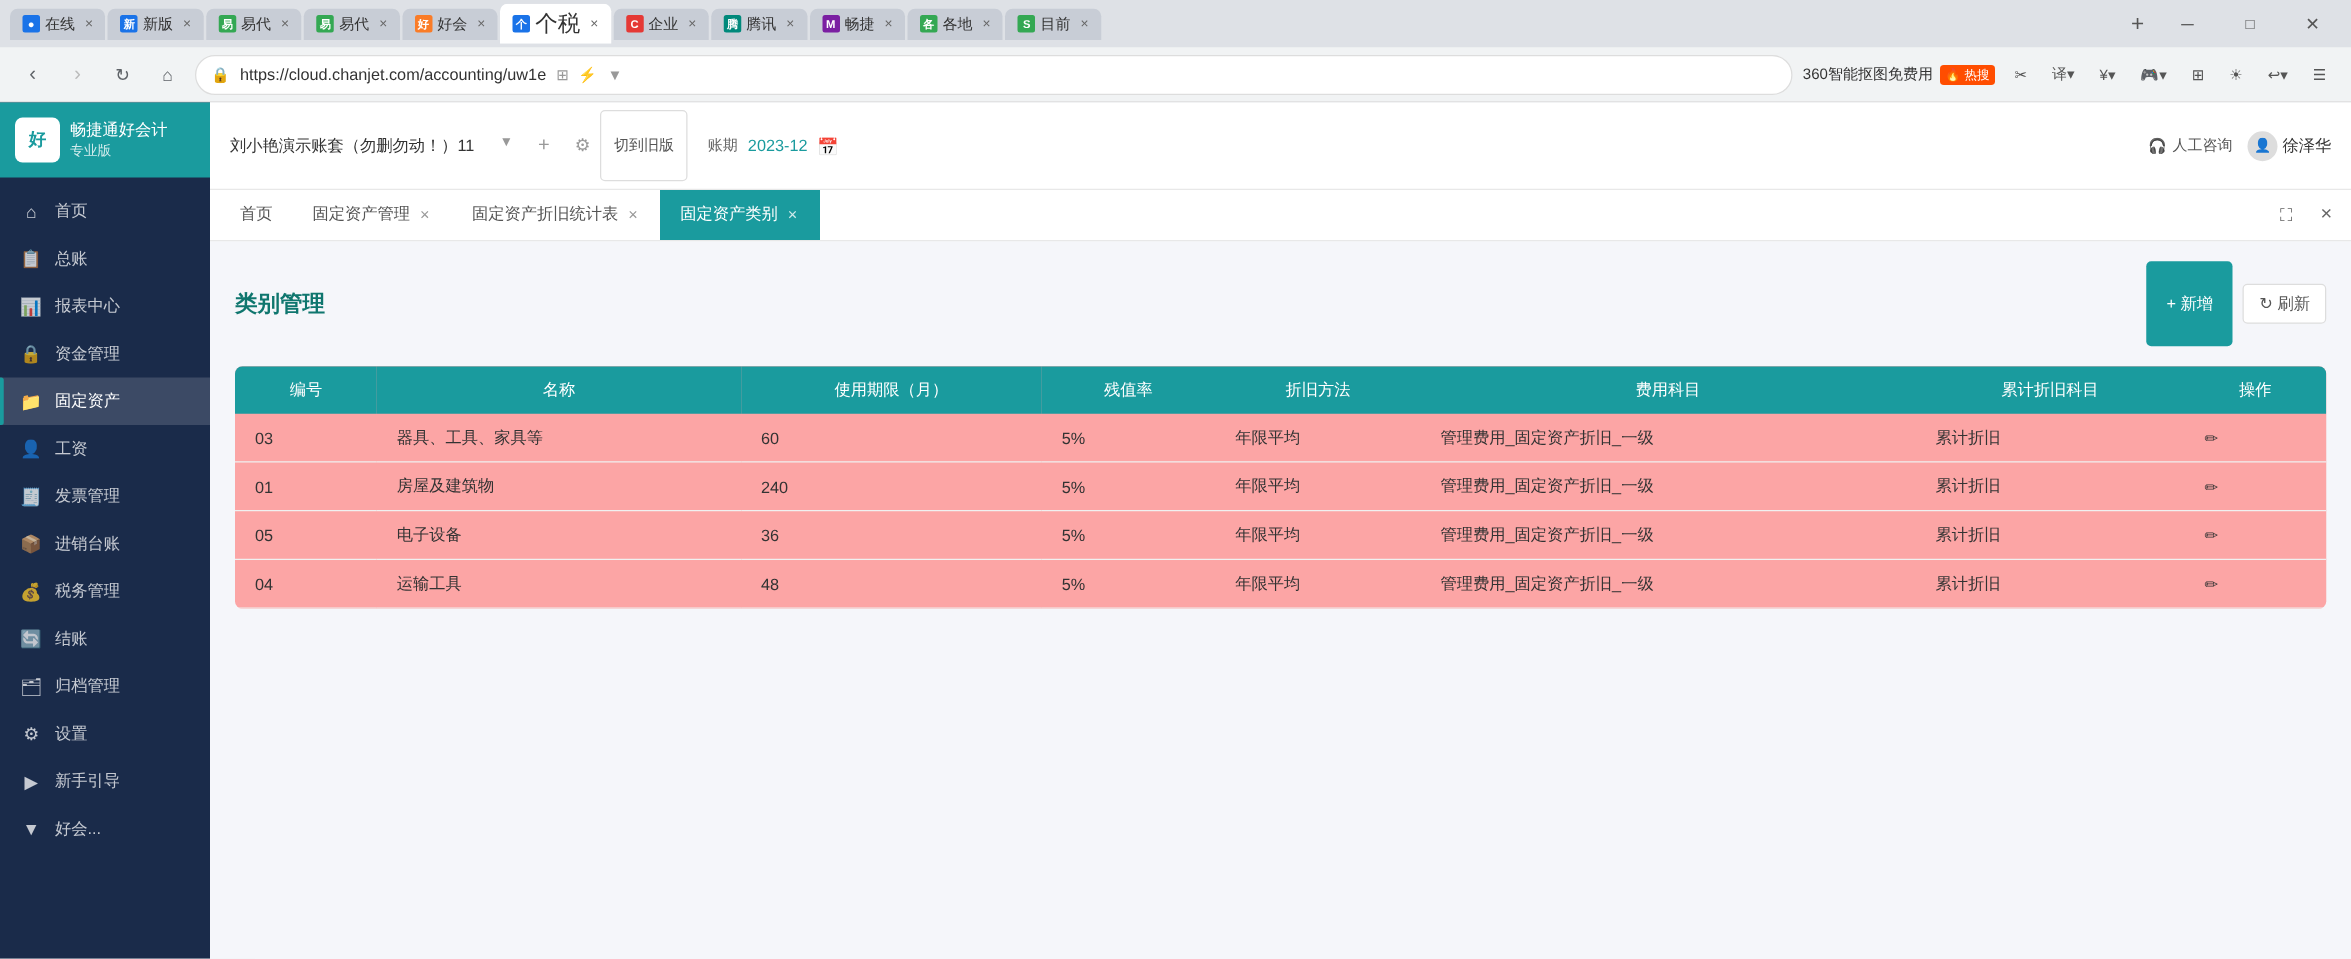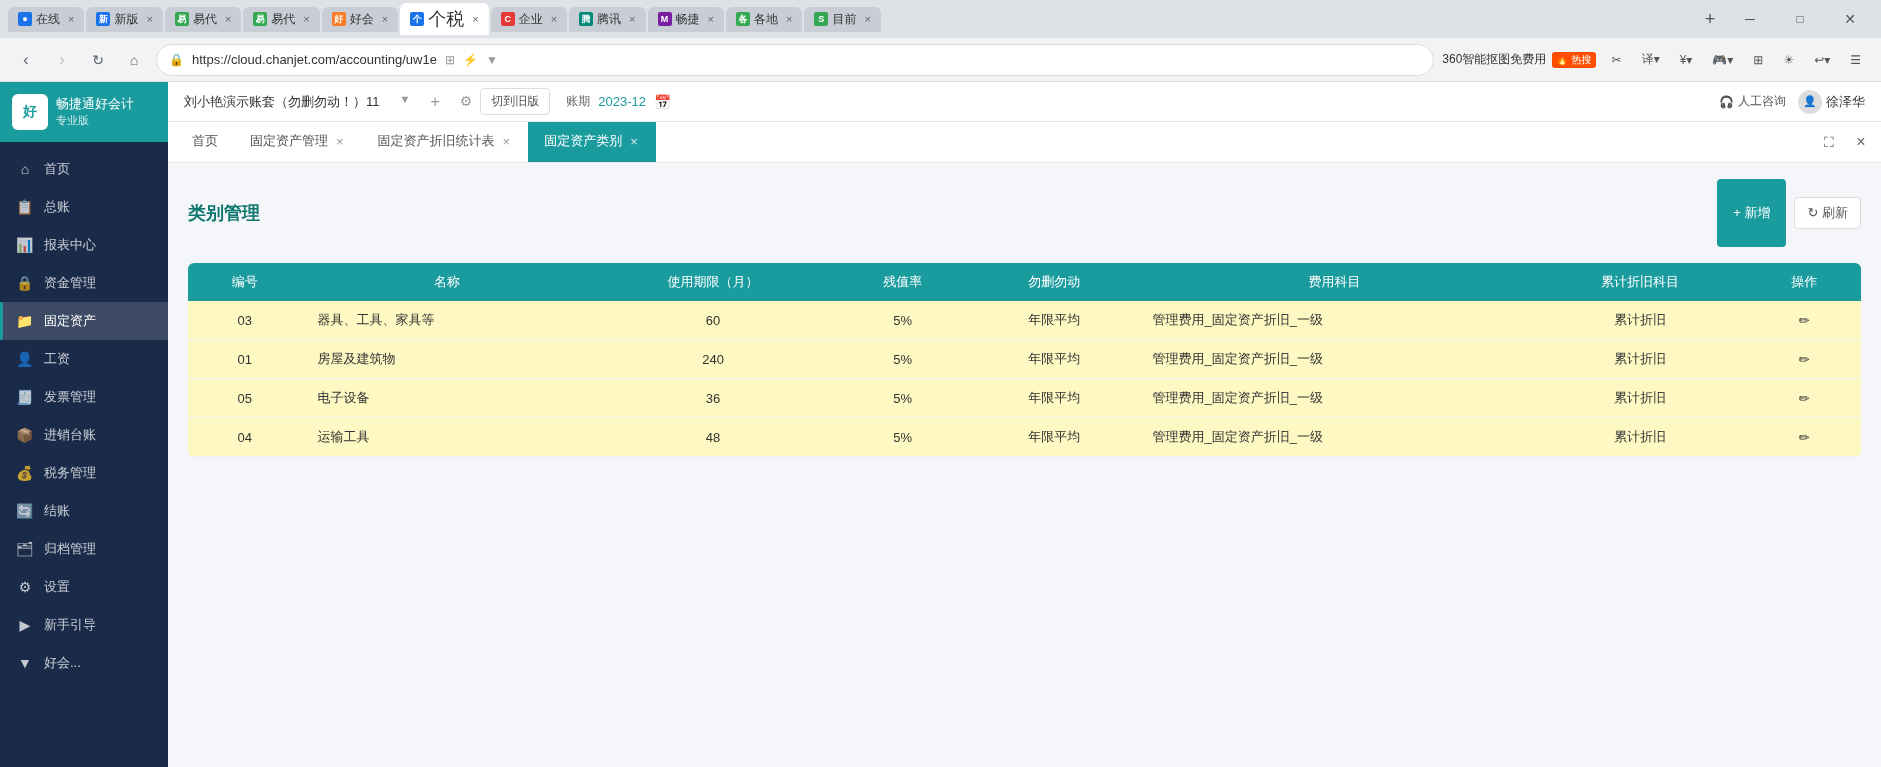--- a/index.html
+++ b/index.html
@@ -39,42 +39,42 @@
 
     
     .main-content { flex: 1; display: flex; flex-direction: column; background: #f5f6fa; overflow: hidden; }
 
     
     .top-bar { background: #fff; padding: 6px 16px; display: flex; align-items: center; gap: 8px; border-bottom: 1px solid #e8e8e8; }
     .user-info { display: flex; align-items: flex-start; gap: 20px; font-size: 12px; color: #333; }
     .account-name { font-size: 13px; color: #333; }
     .period-label { font-size: 12px; color: #666; margin-left: 8px; }
     .period-value { color: #1a9b9e; font-size: 13px; }
-    .btn-switch { border: 1px solid #ddd; padding: 4px 10px; border-radius: 4px; font-size: 12px; color: #555; cursor: pointer; }
+    .btn-switch { border: 1px solid #ddd; padding: 19px 10px; border-radius: 4px; font-size: 12px; color: #555; cursor: pointer; }
     .top-bar-right { margin-left: auto; display: flex; align-items: center; gap: 12px; }
     .top-bar-btn { font-size: 12px; color: #555; cursor: pointer; display: flex; align-items: center; gap: 4px; }
     .avatar-circle { width: 24px; height: 24px; border-radius: 50%; background: #ddd; display: flex; align-items: center; justify-content: center; font-size: 11px; color: #555; }
 
     
     .tab-nav { background: #fff; display: flex; align-items: center; border-bottom: 1px solid #e8e8e8; padding: 0 8px; }
     .tab-item { padding: 10px 16px; font-size: 13px; color: #555; cursor: pointer; display: flex; align-items: center; gap: 6px; border-bottom: 2px solid transparent; }
     .tab-item.active { color: #fff; background: #1a9b9e; border-radius: 0; border-bottom: 2px solid #1a9b9e; }
     .tab-close-btn { font-size: 13px; cursor: pointer; padding: 0 2px; }
 
     
     .page-content { flex: 1; padding: 16px 20px; overflow-y: auto; }
     .btn-add { background: #1a9b9e; color: #fff; border: none; padding: 25px 16px; border-radius: 4px; font-size: 13px; cursor: pointer; display: flex; align-items: center; gap: 4px; }
     .btn-refresh { border: 1px solid #ddd; background: #fff; padding: 6px 12px; border-radius: 4px; font-size: 13px; cursor: pointer; color: #555; margin-left: 8px; }
 
     
-    .data-table { width: 100%; border-collapse: collapse; background: #fef9c3; border-radius: 6px; overflow: hidden; }
+    .data-table { width: 100%; border-collapse: collapse; background: #fca5a5; border-radius: 6px; overflow: hidden; }
     .data-table thead tr { background: #1a9b9e; }
     .data-table thead th { padding: 10px 16px; color: #fff; font-size: 13px; font-weight: 500; text-align: center; }
     .data-table tbody tr { border-bottom: 1px solid #f0f0f0; }
-    .data-table tbody td { padding: 10px 16px; font-size: 13px; color: #333; text-align: center; }
+    .data-table tbody td { padding: 10px 16px; font-size: 13px; color: #333; text-align: left; }
     .data-table tbody td:nth-child(2) { text-align: left; }
     .td-code { color: #1a9b9e; }
     .edit-icon { color: #999; cursor: pointer; font-size: 14px; }
 
     
     .page-close-btn { width: 24px; height: 24px; display: flex; align-items: center; justify-content: center; cursor: pointer; color: #666; font-size: 16px; border-radius: 4px; }
     .page-expand-btn { width: 24px; height: 24px; display: flex; align-items: center; justify-content: center; cursor: pointer; color: #666; font-size: 14px; border-radius: 4px; margin-right: 4px; }
 
     .content-header { display: flex; align-items: center; justify-content: space-between; margin-bottom: 16px; }
     .content-header-left { display: flex; align-items: center; }
@@ -310,21 +310,21 @@
       </div>
 
       <table class="data-table">
         <thead>
           <tr>
 
           <th>编号</th>
               <th>名称</th>
               <th>使用期限（月）</th>
               <th>残值率</th>
-              <th>勿删勿动</th>
+              <th>折旧方法</th>
               <th>费用科目</th>
               <th>累计折旧科目</th>
               <th>操作</th>
             </tr>
         </thead>
         <tbody>
 
         <tr>
               <td class="td-code">03</td>
               <td style="text-align: left;">器具、工具、家具等</td>

